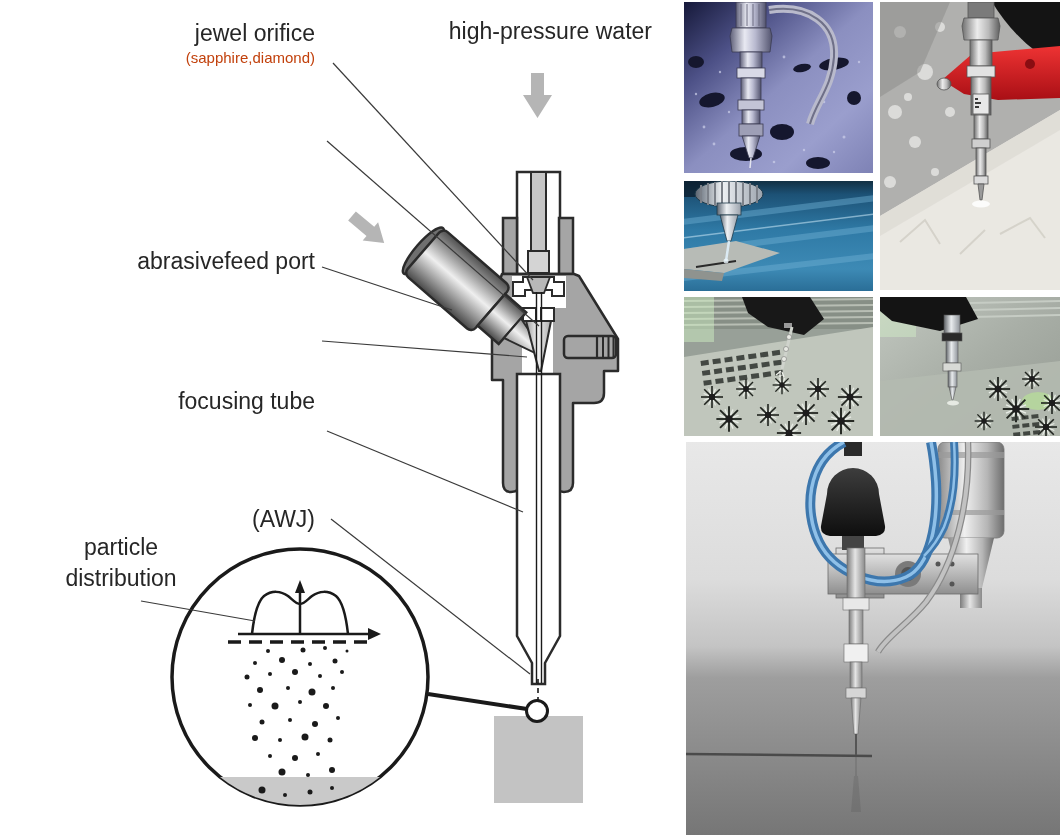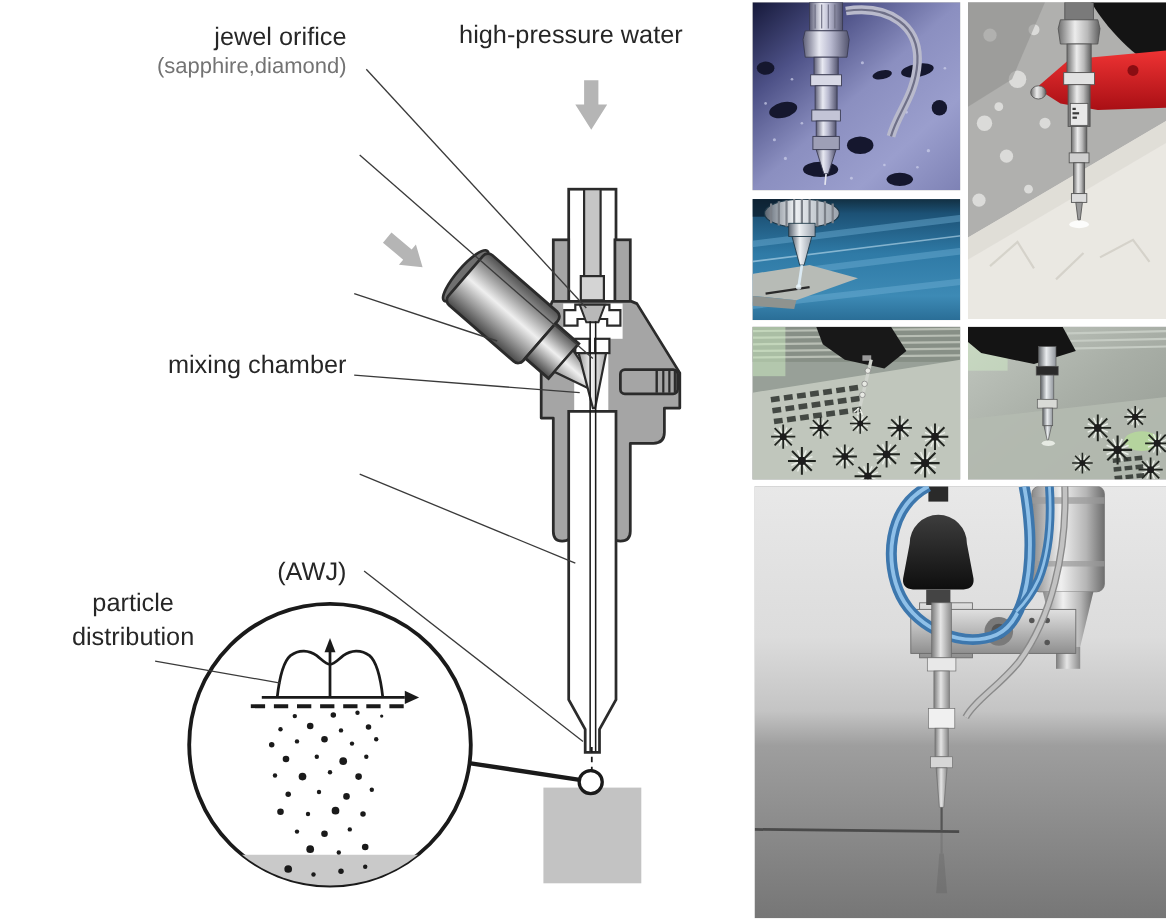--- a/index.html
+++ b/index.html
@@ -3,24 +3,24 @@
 <meta charset="utf-8">
 <style>
   html,body{margin:0;padding:0;background:#fff;}
   #stage{position:relative;width:1060px;height:835px;background:#fff;overflow:hidden;
          font-family:"Liberation Sans",sans-serif;}
   
   #diagram-panel{position:absolute;left:0;top:0;width:684px;height:681px;}
   #diagram-svg{position:absolute;left:0;top:0;}
   .lbl{position:absolute;left:0;width:315px;text-align:right;
        font-size:23px;line-height:1.15;color:#262626;letter-spacing:0;}
-  .lbl.sub{font-size:20px;color:#737373;}
+  .lbl.sub{font-size:15px;color:#c2410c;}
   #l-jewel{top:20px}
   #l-jewel-sub{top:49px}
-  #l-hpw{left:403px;width:232px;text-align:center;top:18px}
+  #l-hpw{left:420px;width:232px;text-align:right;top:18px}
   #l-wj{top:112px}
   #l-abr{top:183px}
   #l-afp{top:248px}
   #l-mix{top:318px}
   #l-ft{top:388px}
   #l-ft-sub{top:417px}
   #l-awj{top:478px}
   #l-awj-sub{top:506px}
   #l-pd{left:16px;top:532px;width:210px;text-align:center;white-space:pre-line;line-height:1.35}
   
@@ -181,21 +181,22 @@
         <line x1="322" y1="341" x2="527" y2="357"></line>
         <line x1="327" y1="431" x2="523" y2="512"></line>
         <line x1="331" y1="519" x2="530" y2="674"></line>
         <line x1="141" y1="601" x2="255" y2="621"></line>
       </g>
     </svg>
 
     <div class="lbl" id="l-jewel">jewel orifice</div>
     <div class="lbl sub" id="l-jewel-sub">(sapphire,diamond)</div>
     <div class="lbl" id="l-hpw">high-pressure water</div>
-    <div class="lbl" id="l-mix">mixing chamber</div>
+    <div class="lbl" id="l-afp">abrasivefeed port</div>
+    <div class="lbl" id="l-ft">focusing tube</div>
     <div class="lbl" id="l-awj-sub">(AWJ)</div>
     <div class="lbl" id="l-pd">particle
 distribution</div>
   </div>
 
   <div id="photo-grid">
 
     <svg width="0" height="0" style="position:absolute" aria-hidden="true">
       <defs>
         <g id="star">

